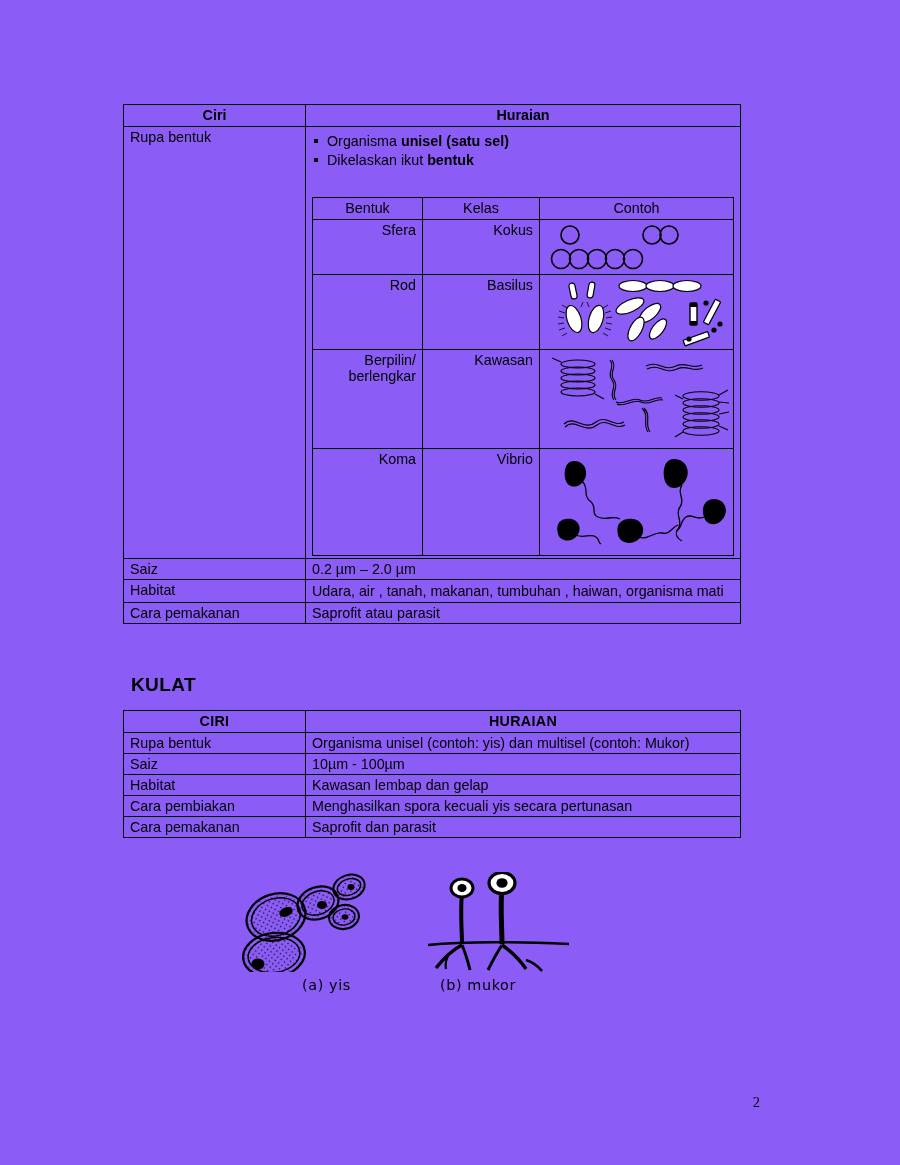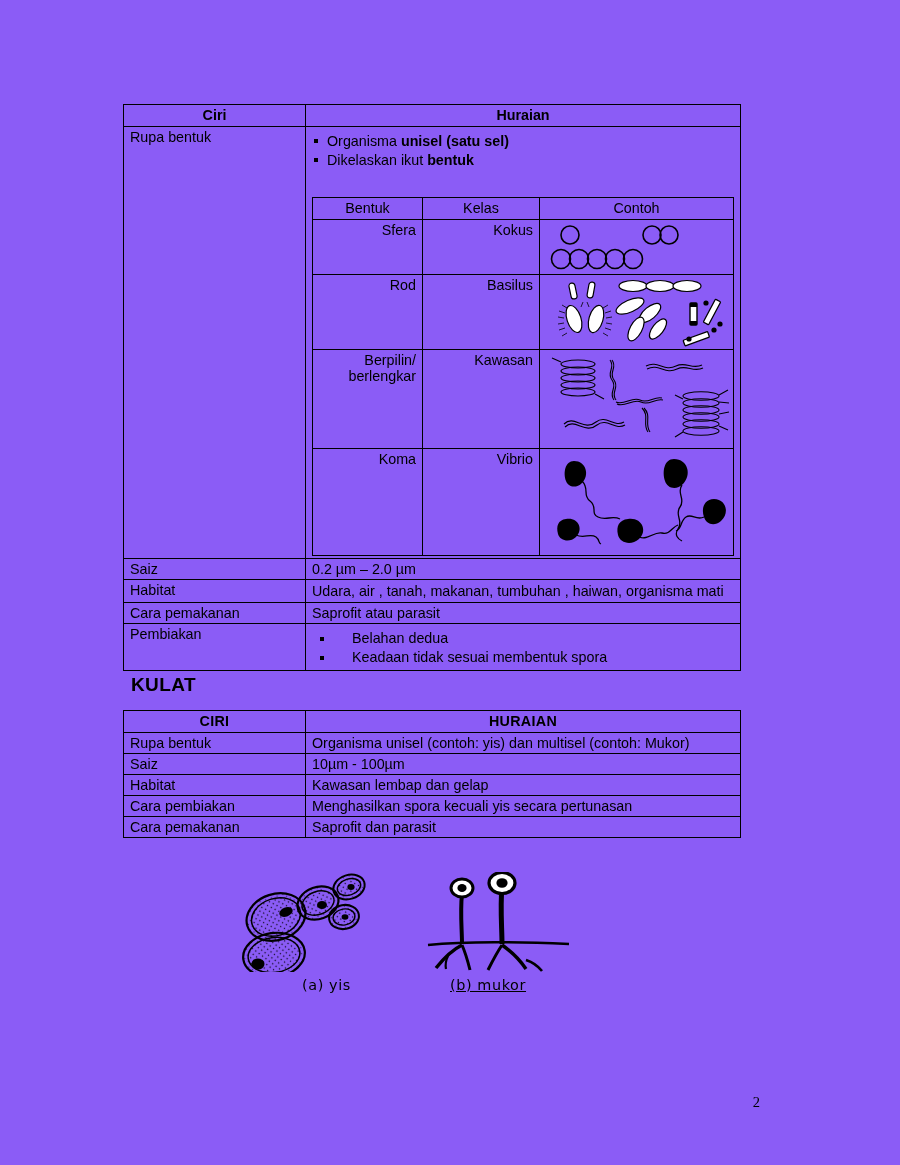--- a/index.html
+++ b/index.html
@@ -152,21 +152,21 @@
   .fig-a { position: absolute; left: 8px;  top: 0; }
   .fig-b { position: absolute; left: 200px; top: 0; }
   .fig-cap {
     position: absolute;
     top: 105px;
     font-size: 14.4px;
     font-family: "DejaVu Sans", sans-serif;
     letter-spacing: 0.6px;
   }
   .cap-a { left: 76px; }
-  .cap-b { left: 224px; text-decoration: underline; }
+  .cap-b { left: 214px; }
 
   .page-num {
     position: absolute;
     right: 140px;
     top: 1094px;
     font-size: 14.5px;
     font-family: "Liberation Serif", serif;
   }
 </style>
 </head>
@@ -353,29 +353,20 @@
     <tr>
       <td class="cell-pad-l">Habitat</td>
       <td class="justified">Udara, air , tanah, makanan, tumbuhan , haiwan, organisma mati</td>
     </tr>
 
     <tr>
       <td>Cara pemakanan</td>
       <td class="cell-pad-l2">Saprofit atau parasit</td>
     </tr>
 
-    <tr>
-      <td>Pembiakan</td>
-      <td>
-        <ul class="bul wide">
-          <li>Belahan dedua</li>
-          <li>Keadaan tidak sesuai membentuk spora</li>
-        </ul>
-      </td>
-    </tr>
   </tbody>
     </table>
 
   <div class="kulat-head">KULAT</div>
 
   <table class="tbl-kulat">
     <colgroup>
         <col class="col-ciri">
         <col>
       </colgroup>

